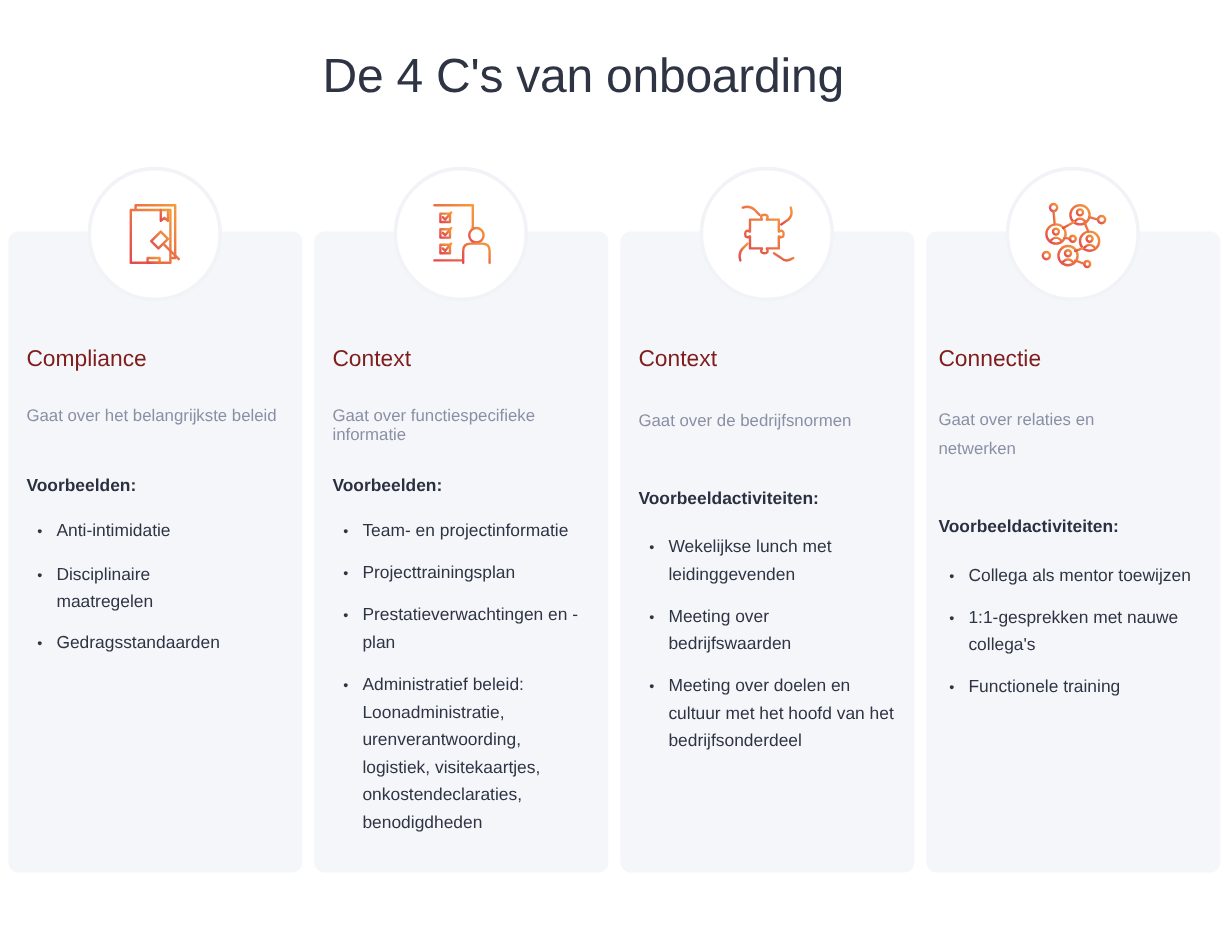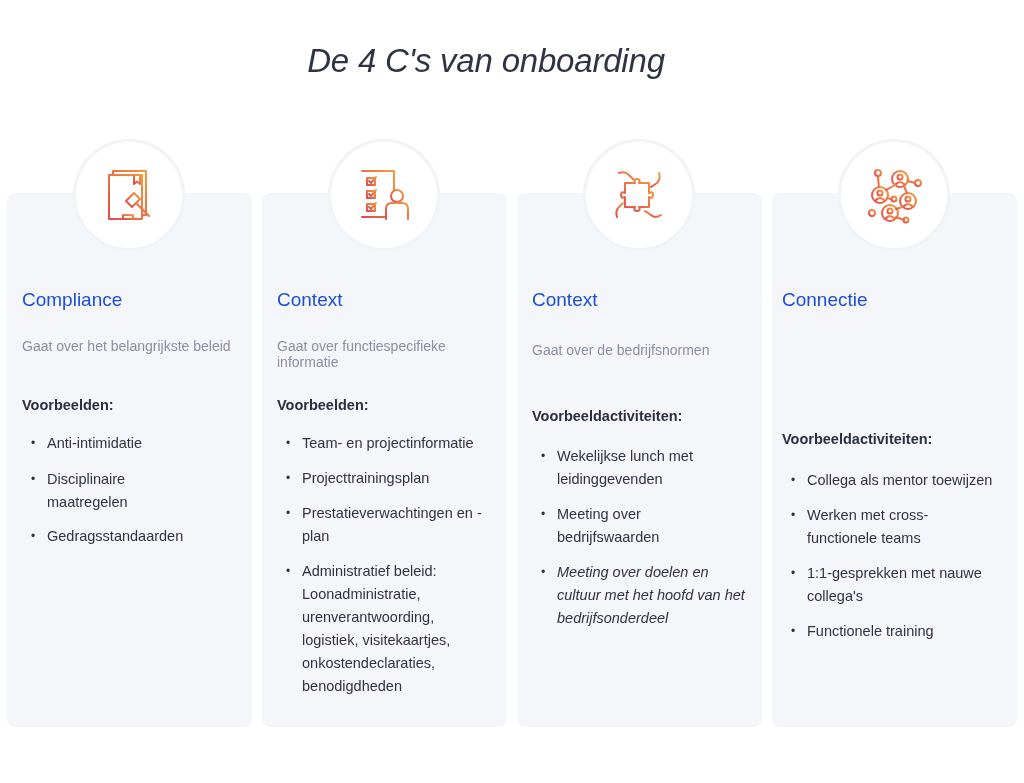--- a/index.html
+++ b/index.html
@@ -1,32 +1,32 @@
 <!DOCTYPE html>
 <html><head>
 <meta charset="utf-8">
 <style>
   * { box-sizing: border-box; margin: 0; padding: 0; }
   html, body { width: 1024px; height: 783px; background: #ffffff; overflow: hidden; }
   body { font-family: "Liberation Sans", "DejaVu Sans", sans-serif; color: #2b3040; position: relative; }
   .title {
     position: absolute; left: 0; top: 42px; width: 972px; text-align: center;
-    font-size: 33px; font-weight: 500; color: #2e3443; letter-spacing: -0.2px; font-style: italic;
+    font-size: 40px; font-weight: 500; color: #2e3443; letter-spacing: -0.2px;
   }
   .card {
     position: absolute; top: 193px; width: 245px; height: 534px;
     background: #f4f6fa; border-radius: 8px;
   }
   .icon-circle {
     position: absolute; width: 112px; height: 112px; border-radius: 50%;
     background: #ffffff; border: 3px solid #f1f3f7; top: 139px;
     display: flex; align-items: center; justify-content: center;
   }
   .icon-circle svg { width: 60px; height: 60px; }
-  .card-title { font-size: 19px; font-weight: 500; color: #1d4ed8; position: absolute; top: 96px; left: 15px; }
+  .card-title { font-size: 19px; font-weight: 500; color: #7f1d1d; position: absolute; top: 96px; left: 15px; }
   .card-desc { position: absolute; left: 15px; right: 10px; font-size: 14px; color: #8a90a3; line-height: 16px; }
   .card-desc.loose { line-height: 24px; }
   .examples-label { position: absolute; left: 15px; font-size: 14.5px; font-weight: 700; color: #2b3040; }
   ul.examples { position: absolute; left: 15px; right: 2px; list-style: none; }
   ul.examples li {
     position: relative; padding-left: 25px; font-size: 14.5px; color: #2e3443;
     line-height: 23px;
   }
   ul.examples li::before {
     content: "•"; position: absolute; left: 9px; top: 0; color: #2e3443; font-size: 12px;
@@ -69,30 +69,30 @@
   </ul>
 </div>
 
 <div class="card" style="left:517px;">
   <div class="card-title">Context</div>
   <div class="card-desc" style="top:149px;">Gaat over de bedrijfsnormen</div>
   <div class="examples-label" style="top:215px;">Voorbeeldactiviteiten:</div>
   <ul class="examples" style="top:252px;">
     <li style="margin-bottom:12px; width:180px;">Wekelijkse lunch met leidinggevenden</li>
     <li style="margin-bottom:12px; width:160px;">Meeting over bedrijfswaarden</li>
-    <li style="width:215px;font-style:italic;">Meeting over doelen en cultuur met het hoofd van het bedrijfsonderdeel</li>
+    <li style="width:215px;">Meeting over doelen en cultuur met het hoofd van het bedrijfsonderdeel</li>
   </ul>
 </div>
 
 <div class="card" style="left:772px;">
   <div class="card-title" style="left:10px;">Connectie</div>
+  <div class="card-desc loose" style="top:144px; left:10px; width:170px;">Gaat over relaties en netwerken</div>
   <div class="examples-label" style="top:238px; left:10px;">Voorbeeldactiviteiten:</div>
   <ul class="examples" style="top:276px; left:10px;">
     <li style="margin-bottom:12px;">Collega als mentor toewijzen</li>
-    <li style="margin-bottom:12px; width:180px;">Werken met cross-functionele teams</li>
     <li style="margin-bottom:12px; width:210px;">1:1-gesprekken met nauwe collega's</li>
     <li>Functionele training</li>
   </ul>
 </div>
 
 <div class="icon-circle" style="left:73px;">
   <svg viewBox="0 0 60 60" fill="none" stroke="url(#g)" stroke-width="2" stroke-linecap="round" stroke-linejoin="round">
     <path d="M14 6 H47 V50 H14 Z"></path>
     <path d="M10 10 H43 V54 H10 Z" fill="#fff"></path>
     <path d="M35 10 V19 L38 16.5 L41 19 V10"></path>

